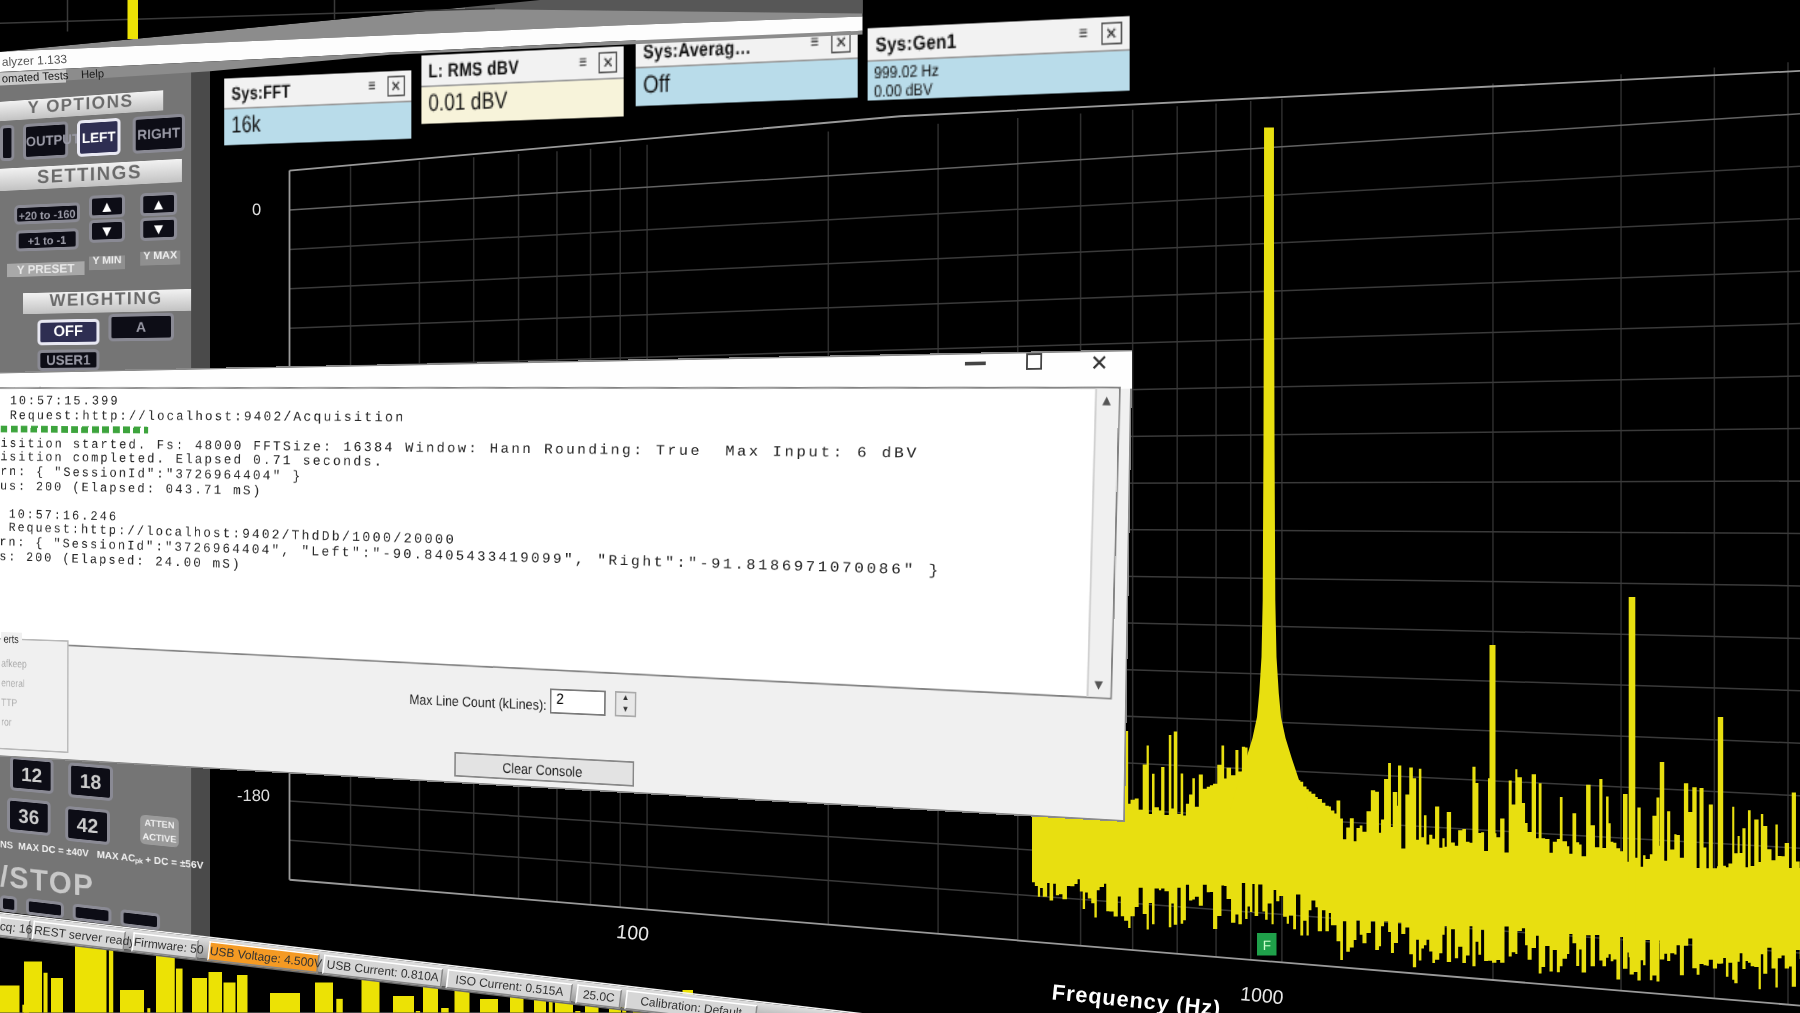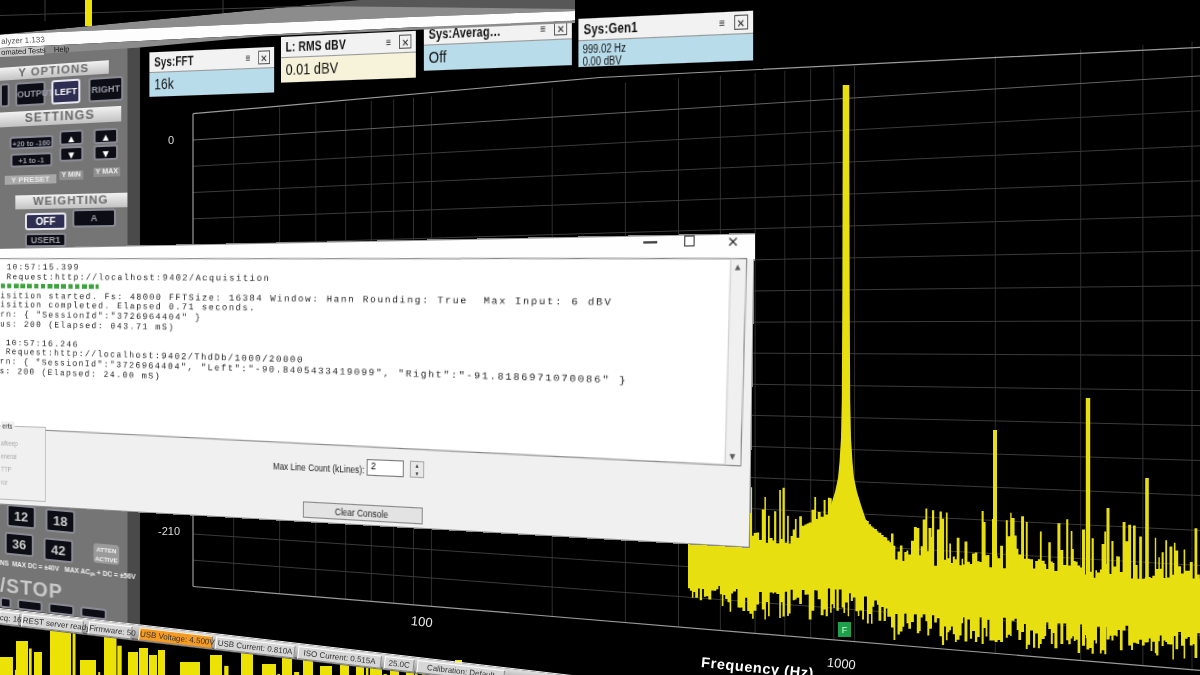--- a/index.html
+++ b/index.html
@@ -145,21 +145,21 @@
       <polyline points="193,113.7 600,77.5 1200,47.3" stroke="#9a9a9a" stroke-width="1.2" fill="none"></polyline>
       <line x1="193" y1="113.7" x2="193" y2="586.5" stroke="#9a9a9a" stroke-width="1.2"></line>
       <line x1="193" y1="586.5" x2="1200" y2="670.4" stroke="#9a9a9a" stroke-width="1.2"></line>
       <path d="M688.0,588.2 L688.0,523.2 L689.9,523.2 L689.9,588.2 Z M689.9,590.7 L689.9,524.5 L691.9,524.5 L691.9,590.7 Z M691.9,597.8 L691.9,494.4 L693.4,494.4 L693.4,597.8 Z M693.4,592.0 L693.4,539.0 L695.2,539.0 L695.2,592.0 Z M695.2,597.8 L695.2,514.7 L698.1,514.7 L698.1,597.8 Z M698.1,588.6 L698.1,518.7 L699.7,518.7 L699.7,588.6 Z M699.7,600.3 L699.7,523.1 L702.1,523.1 L702.1,600.3 Z M702.1,589.1 L702.1,534.4 L703.9,534.4 L703.9,589.1 Z M703.9,596.8 L703.9,498.8 L706.0,498.8 L706.0,596.8 Z M706.0,596.2 L706.0,540.9 L708.3,540.9 L708.3,596.2 Z M708.3,599.5 L708.3,496.4 L711.3,496.4 L711.3,599.5 Z M711.3,590.6 L711.3,496.0 L713.5,496.0 L713.5,590.6 Z M713.5,590.8 L713.5,502.4 L716.3,502.4 L716.3,590.8 Z M716.3,589.3 L716.3,536.4 L718.4,536.4 L718.4,589.3 Z M718.4,586.1 L718.4,544.6 L719.9,544.6 L719.9,586.1 Z M719.9,594.3 L719.9,529.0 L721.8,529.0 L721.8,594.3 Z M721.8,606.0 L721.8,495.4 L723.4,495.4 L723.4,606.0 Z M723.4,595.0 L723.4,529.8 L725.2,529.8 L725.2,595.0 Z M725.2,599.0 L725.2,542.3 L727.5,542.3 L727.5,599.0 Z M727.5,602.2 L727.5,488.0 L729.6,488.0 L729.6,602.2 Z M729.6,611.7 L729.6,505.8 L731.2,505.8 L731.2,611.7 Z M731.2,593.5 L731.2,510.2 L733.1,510.2 L733.1,593.5 Z M733.1,591.4 L733.1,538.0 L736.0,538.0 L736.0,591.4 Z M736.0,589.1 L736.0,542.0 L737.5,542.0 L737.5,589.1 Z M737.5,607.5 L737.5,538.1 L739.5,538.1 L739.5,607.5 Z M739.5,607.7 L739.5,510.9 L741.0,510.9 L741.0,607.7 Z M741.0,607.6 L741.0,510.0 L742.4,510.0 L742.4,607.6 Z M742.4,611.0 L742.4,531.8 L745.2,531.8 L745.2,611.0 Z M745.2,597.7 L745.2,485.9 L747.2,485.9 L747.2,597.7 Z M747.2,610.9 L747.2,510.5 L749.4,510.5 L749.4,610.9 Z M749.4,613.8 L749.4,487.3 L752.1,487.3 L752.1,613.8 Z M752.1,618.7 L752.1,535.8 L753.7,535.8 L753.7,618.7 Z M753.7,610.8 L753.7,533.1 L756.5,533.1 L756.5,610.8 Z M756.5,604.6 L756.5,532.4 L759.1,532.4 L759.1,604.6 Z M759.1,591.9 L759.1,539.9 L761.8,539.9 L761.8,591.9 Z M761.8,609.4 L761.8,509.6 L764.4,509.6 L764.4,609.4 Z M764.4,619.6 L764.4,497.0 L765.9,497.0 L765.9,619.6 Z M765.9,602.0 L765.9,542.7 L768.0,542.7 L768.0,602.0 Z M768.0,616.2 L768.0,515.8 L769.7,515.8 L769.7,616.2 Z M769.7,592.4 L769.7,538.1 L772.6,538.1 L772.6,592.4 Z M772.6,593.5 L772.6,540.4 L774.1,540.4 L774.1,593.5 Z M774.1,592.4 L774.1,511.3 L776.3,511.3 L776.3,592.4 Z M776.3,594.1 L776.3,543.3 L779.2,543.3 L779.2,594.1 Z M779.2,618.1 L779.2,490.0 L780.9,490.0 L780.9,618.1 Z M780.9,602.3 L780.9,539.0 L782.5,539.0 L782.5,602.3 Z M782.5,616.5 L782.5,487.7 L784.8,487.7 L784.8,616.5 Z M784.8,591.8 L784.8,542.7 L787.1,542.7 L787.1,591.8 Z M787.1,615.9 L787.1,515.7 L788.8,515.7 L788.8,615.9 Z M788.8,613.5 L788.8,543.6 L790.6,543.6 L790.6,613.5 Z M790.6,589.8 L790.6,535.9 L792.7,535.9 L792.7,589.8 Z M792.7,600.3 L792.7,529.6 L794.9,529.6 L794.9,600.3 Z M794.9,599.6 L794.9,518.9 L796.6,518.9 L796.6,599.6 Z M796.6,597.8 L796.6,537.8 L799.2,537.8 L799.2,597.8 Z M799.2,603.9 L799.2,516.3 L801.9,516.3 L801.9,603.9 Z M801.9,589.9 L801.9,525.8 L804.5,525.8 L804.5,589.9 Z M804.5,594.8 L804.5,524.5 L806.6,524.5 L806.6,594.8 Z M806.6,594.6 L806.6,523.5 L808.7,523.5 L808.7,594.6 Z M808.7,619.4 L808.7,522.5 L811.5,522.5 L811.5,619.4 Z M811.5,610.7 L811.5,509.8 L814.3,509.8 L814.3,610.7 Z M814.3,590.3 L814.3,497.0 L816.1,497.0 L816.1,590.3 Z M816.1,590.6 L816.1,519.0 L817.7,519.0 L817.7,590.6 Z M817.7,599.3 L817.7,511.9 L820.7,511.9 L820.7,599.3 Z M820.7,615.2 L820.7,516.8 L823.6,516.8 L823.6,615.2 Z M823.6,609.6 L823.6,500.0 L825.6,500.0 L825.6,609.6 Z M825.6,616.2 L825.6,514.4 L827.9,514.4 L827.9,616.2 Z M827.9,588.6 L827.9,497.8 L830.1,497.8 L830.1,588.6 Z M830.1,612.7 L830.1,498.3 L831.7,498.3 L831.7,612.7 Z M831.7,604.3 L831.7,511.5 L833.3,511.5 L833.3,604.3 Z M833.3,608.0 L833.3,510.7 L834.9,510.7 L834.9,608.0 Z M834.9,589.4 L834.9,509.9 L836.4,509.9 L836.4,589.4 Z M836.4,610.7 L836.4,509.2 L838.8,509.2 L838.8,610.7 Z M838.8,589.6 L838.8,508.1 L841.6,508.1 L841.6,589.6 Z M841.6,607.6 L841.6,506.7 L843.4,506.7 L843.4,607.6 Z M843.4,613.1 L843.4,505.8 L845.1,505.8 L845.1,613.1 Z M845.1,602.4 L845.1,505.0 L847.7,505.0 L847.7,602.4 Z M847.7,616.2 L847.7,501.7 L849.1,501.7 L849.1,616.2 Z M849.1,593.3 L849.1,507.3 L850.8,507.3 L850.8,593.3 Z M850.8,600.9 L850.8,508.8 L852.9,508.8 L852.9,600.9 Z M852.9,597.4 L852.9,510.6 L855.4,510.6 L855.4,597.4 Z M855.4,611.2 L855.4,512.7 L857.8,512.7 L857.8,611.2 Z M857.8,615.9 L857.8,514.8 L859.3,514.8 L859.3,615.9 Z M859.3,610.4 L859.3,516.1 L862.1,516.1 L862.1,610.4 Z M862.1,619.5 L862.1,518.5 L864.0,518.5 L864.0,619.5 Z M864.0,596.4 L864.0,520.1 L866.9,520.1 L866.9,596.4 Z M866.9,623.6 L866.9,521.1 L868.8,521.1 L868.8,623.6 Z M868.8,613.9 L868.8,524.3 L871.0,524.3 L871.0,613.9 Z M871.0,623.7 L871.0,526.2 L872.5,526.2 L872.5,623.7 Z M872.5,606.8 L872.5,527.6 L874.3,527.6 L874.3,606.8 Z M874.3,600.4 L874.3,529.1 L876.9,529.1 L876.9,600.4 Z M876.9,604.8 L876.9,531.3 L878.5,531.3 L878.5,604.8 Z M878.5,620.8 L878.5,532.7 L881.3,532.7 L881.3,620.8 Z M881.3,606.9 L881.3,535.1 L883.6,535.1 L883.6,606.9 Z M883.6,620.9 L883.6,537.1 L885.9,537.1 L885.9,620.9 Z M885.9,608.6 L885.9,537.6 L887.3,537.6 L887.3,608.6 Z M887.3,616.8 L887.3,540.4 L889.6,540.4 L889.6,616.8 Z M889.6,616.8 L889.6,542.3 L891.0,542.3 L891.0,616.8 Z M891.0,627.5 L891.0,533.6 L893.5,533.6 L893.5,627.5 Z M893.5,640.0 L893.5,545.7 L895.3,545.7 L895.3,640.0 Z M895.3,614.1 L895.3,559.5 L897.5,559.5 L897.5,614.1 Z M897.5,634.5 L897.5,551.6 L899.9,551.6 L899.9,634.5 Z M899.9,631.6 L899.9,545.5 L902.5,545.5 L902.5,631.6 Z M902.5,626.7 L902.5,560.9 L904.3,560.9 L904.3,626.7 Z M904.3,613.6 L904.3,552.0 L906.5,552.0 L906.5,613.6 Z M906.5,623.2 L906.5,550.4 L908.3,550.4 L908.3,623.2 Z M908.3,628.8 L908.3,554.5 L911.0,554.5 L911.0,628.8 Z M911.0,622.0 L911.0,540.8 L913.9,540.8 L913.9,622.0 Z M913.9,614.2 L913.9,526.9 L916.8,526.9 L916.8,614.2 Z M916.8,633.3 L916.8,527.9 L919.3,527.9 L919.3,633.3 Z M919.3,630.9 L919.3,555.2 L920.7,555.2 L920.7,630.9 Z M920.7,617.5 L920.7,546.3 L922.7,546.3 L922.7,617.5 Z M922.7,614.3 L922.7,519.4 L925.4,519.4 L925.4,614.3 Z M925.4,621.3 L925.4,508.6 L927.3,508.6 L927.3,621.3 Z M927.3,635.4 L927.3,551.3 L929.3,551.3 L929.3,635.4 Z M929.3,628.6 L929.3,537.1 L932.0,537.1 L932.0,628.6 Z M932.0,615.1 L932.0,510.3 L934.2,510.3 L934.2,615.1 Z M934.2,622.6 L934.2,565.7 L936.9,565.7 L936.9,622.6 Z M936.9,618.3 L936.9,529.6 L939.5,529.6 L939.5,618.3 Z M939.5,636.2 L939.5,511.6 L941.9,511.6 L941.9,636.2 Z M941.9,644.9 L941.9,518.8 L944.1,518.8 L944.1,644.9 Z M944.1,626.5 L944.1,559.8 L945.9,559.8 L945.9,626.5 Z M945.9,640.3 L945.9,512.5 L947.6,512.5 L947.6,640.3 Z M947.6,632.3 L947.6,558.2 L949.3,558.2 L949.3,632.3 Z M949.3,630.2 L949.3,543.5 L951.0,543.5 L951.0,630.2 Z M951.0,626.5 L951.0,563.0 L952.8,563.0 L952.8,626.5 Z M952.8,634.3 L952.8,556.5 L954.9,556.5 L954.9,634.3 Z M954.9,642.0 L954.9,559.2 L956.7,559.2 L956.7,642.0 Z M956.7,639.8 L956.7,537.7 L959.5,537.7 L959.5,639.8 Z M959.5,635.5 L959.5,565.2 L961.6,565.2 L961.6,635.5 Z M961.6,623.2 L961.6,558.8 L963.1,558.8 L963.1,623.2 Z M963.1,617.3 L963.1,564.5 L964.5,564.5 L964.5,617.3 Z M964.5,641.4 L964.5,541.4 L967.4,541.4 L967.4,641.4 Z M967.4,619.5 L967.4,561.7 L969.9,561.7 L969.9,619.5 Z M969.9,638.8 L969.9,563.9 L972.1,563.9 L972.1,638.8 Z M972.1,631.1 L972.1,553.5 L974.9,553.5 L974.9,631.1 Z M974.9,642.0 L974.9,552.6 L977.3,552.6 L977.3,642.0 Z M977.3,637.0 L977.3,561.2 L979.7,561.2 L979.7,637.0 Z M979.7,617.5 L979.7,561.9 L981.6,561.9 L981.6,617.5 Z M981.6,644.1 L981.6,511.1 L983.7,511.1 L983.7,644.1 Z M983.7,627.9 L983.7,522.0 L985.6,522.0 L985.6,627.9 Z M985.6,636.5 L985.6,555.3 L987.4,555.3 L987.4,636.5 Z M987.4,619.8 L987.4,554.9 L989.4,554.9 L989.4,619.8 Z M989.4,640.6 L989.4,567.3 L992.0,567.3 L992.0,640.6 Z M992.0,640.5 L992.0,518.9 L994.7,518.9 L994.7,640.5 Z M994.7,641.9 L994.7,555.5 L997.6,555.5 L997.6,641.9 Z M997.6,640.0 L997.6,558.2 L1000.1,558.2 L1000.1,640.0 Z M1000.1,641.9 L1000.1,545.7 L1003.0,545.7 L1003.0,641.9 Z M1003.0,617.7 L1003.0,568.3 L1005.8,568.3 L1005.8,617.7 Z M1005.8,637.7 L1005.8,520.3 L1007.8,520.3 L1007.8,637.7 Z M1007.8,634.8 L1007.8,536.3 L1010.2,536.3 L1010.2,634.8 Z M1010.2,636.0 L1010.2,512.8 L1011.6,512.8 L1011.6,636.0 Z M1011.6,620.7 L1011.6,518.1 L1014.6,518.1 L1014.6,620.7 Z M1014.6,618.8 L1014.6,535.4 L1016.7,535.4 L1016.7,618.8 Z M1016.7,630.1 L1016.7,548.7 L1018.4,548.7 L1018.4,630.1 Z M1018.4,639.9 L1018.4,554.6 L1021.1,554.6 L1021.1,639.9 Z M1021.1,632.0 L1021.1,516.2 L1024.0,516.2 L1024.0,632.0 Z M1024.0,623.9 L1024.0,558.8 L1025.8,558.8 L1025.8,623.9 Z M1025.8,649.0 L1025.8,522.1 L1027.7,522.1 L1027.7,649.0 Z M1027.7,644.7 L1027.7,558.8 L1030.1,558.8 L1030.1,644.7 Z M1030.1,630.6 L1030.1,559.3 L1033.0,559.3 L1033.0,630.6 Z M1033.0,647.7 L1033.0,568.5 L1035.2,568.5 L1035.2,647.7 Z M1035.2,633.4 L1035.2,561.1 L1037.9,561.1 L1037.9,633.4 Z M1037.9,648.2 L1037.9,559.3 L1039.9,559.3 L1039.9,648.2 Z M1039.9,644.1 L1039.9,531.4 L1041.7,531.4 L1041.7,644.1 Z M1041.7,639.1 L1041.7,560.8 L1044.7,560.8 L1044.7,639.1 Z M1044.7,636.0 L1044.7,564.1 L1046.2,564.1 L1046.2,636.0 Z M1046.2,622.6 L1046.2,569.1 L1048.3,569.1 L1048.3,622.6 Z M1048.3,628.9 L1048.3,542.2 L1050.8,542.2 L1050.8,628.9 Z M1050.8,644.0 L1050.8,561.5 L1052.8,561.5 L1052.8,644.0 Z M1052.8,633.0 L1052.8,563.0 L1054.4,563.0 L1054.4,633.0 Z M1054.4,648.3 L1054.4,570.9 L1057.4,570.9 L1057.4,648.3 Z M1057.4,623.5 L1057.4,523.2 L1060.4,523.2 L1060.4,623.5 Z M1060.4,644.1 L1060.4,550.1 L1063.3,550.1 L1063.3,644.1 Z M1063.3,623.4 L1063.3,564.9 L1066.2,564.9 L1066.2,623.4 Z M1066.2,640.3 L1066.2,519.3 L1068.3,519.3 L1068.3,640.3 Z M1068.3,644.2 L1068.3,565.4 L1070.7,565.4 L1070.7,644.2 Z M1070.7,638.5 L1070.7,531.0 L1072.4,531.0 L1072.4,638.5 Z M1072.4,636.2 L1072.4,548.9 L1073.8,548.9 L1073.8,636.2 Z M1073.8,640.9 L1073.8,561.1 L1075.6,561.1 L1075.6,640.9 Z M1075.6,639.7 L1075.6,561.8 L1077.6,561.8 L1077.6,639.7 Z M1077.6,653.0 L1077.6,565.5 L1080.1,565.5 L1080.1,653.0 Z M1080.1,624.6 L1080.1,567.5 L1082.0,567.5 L1082.0,624.6 Z M1082.0,645.8 L1082.0,529.4 L1085.0,529.4 L1085.0,645.8 Z M1085.0,635.0 L1085.0,574.5 L1086.4,574.5 L1086.4,635.0 Z M1086.4,649.6 L1086.4,561.7 L1089.2,561.7 L1089.2,649.6 Z M1089.2,648.0 L1089.2,571.8 L1091.6,571.8 L1091.6,648.0 Z M1091.6,653.7 L1091.6,538.3 L1093.8,538.3 L1093.8,653.7 Z M1093.8,640.2 L1093.8,577.8 L1095.4,577.8 L1095.4,640.2 Z M1095.4,643.5 L1095.4,570.2 L1097.0,570.2 L1097.0,643.5 Z M1097.0,626.7 L1097.0,572.6 L1099.9,572.6 L1099.9,626.7 Z M1099.9,653.5 L1099.9,569.5 L1101.6,569.5 L1101.6,653.5 Z M1101.6,650.3 L1101.6,543.9 L1104.3,543.9 L1104.3,650.3 Z M1104.3,654.3 L1104.3,531.6 L1106.3,531.6 L1106.3,654.3 Z M1106.3,627.0 L1106.3,563.9 L1107.8,563.9 L1107.8,627.0 Z M1107.8,638.8 L1107.8,573.3 L1109.4,573.3 L1109.4,638.8 Z M1109.4,635.8 L1109.4,573.9 L1111.4,573.9 L1111.4,635.8 Z M1111.4,640.6 L1111.4,540.9 L1113.5,540.9 L1113.5,640.6 Z M1113.5,635.5 L1113.5,566.4 L1116.2,566.4 L1116.2,635.5 Z M1116.2,636.4 L1116.2,556.2 L1117.7,556.2 L1117.7,636.4 Z M1117.7,630.1 L1117.7,556.6 L1119.9,556.6 L1119.9,630.1 Z M1119.9,650.2 L1119.9,571.9 L1122.6,571.9 L1122.6,650.2 Z M1122.6,630.5 L1122.6,522.1 L1125.5,522.1 L1125.5,630.5 Z M1125.5,625.7 L1125.5,541.3 L1128.2,541.3 L1128.2,625.7 Z M1128.2,645.5 L1128.2,524.8 L1131.1,524.8 L1131.1,645.5 Z M1131.1,649.9 L1131.1,578.6 L1133.0,578.6 L1133.0,649.9 Z M1133.0,642.7 L1133.0,525.4 L1135.7,525.4 L1135.7,642.7 Z M1135.7,643.5 L1135.7,565.0 L1137.6,565.0 L1137.6,643.5 Z M1137.6,643.9 L1137.6,578.8 L1139.2,578.8 L1139.2,643.9 Z M1139.2,639.8 L1139.2,536.4 L1141.9,536.4 L1141.9,639.8 Z M1141.9,645.6 L1141.9,578.8 L1144.7,578.8 L1144.7,645.6 Z M1144.7,642.3 L1144.7,577.5 L1147.7,577.5 L1147.7,642.3 Z M1147.7,638.6 L1147.7,577.1 L1150.6,577.1 L1150.6,638.6 Z M1150.6,651.1 L1150.6,578.1 L1152.3,578.1 L1152.3,651.1 Z M1152.3,641.8 L1152.3,575.7 L1154.8,575.7 L1154.8,641.8 Z M1154.8,653.2 L1154.8,537.8 L1156.2,537.8 L1156.2,653.2 Z M1156.2,655.5 L1156.2,568.9 L1158.4,568.9 L1158.4,655.5 Z M1158.4,641.2 L1158.4,557.3 L1159.8,557.3 L1159.8,641.2 Z M1159.8,635.5 L1159.8,568.7 L1161.6,568.7 L1161.6,635.5 Z M1161.6,646.0 L1161.6,552.2 L1163.7,552.2 L1163.7,646.0 Z M1163.7,640.6 L1163.7,578.1 L1165.3,578.1 L1165.3,640.6 Z M1165.3,641.9 L1165.3,540.2 L1167.1,540.2 L1167.1,641.9 Z M1167.1,644.2 L1167.1,577.4 L1169.5,577.4 L1169.5,644.2 Z M1169.5,644.6 L1169.5,546.4 L1172.4,546.4 L1172.4,644.6 Z M1172.4,659.5 L1172.4,574.7 L1173.9,574.7 L1173.9,659.5 Z M1173.9,636.1 L1173.9,542.7 L1175.5,542.7 L1175.5,636.1 Z M1175.5,649.2 L1175.5,550.6 L1178.2,550.6 L1178.2,649.2 Z M1178.2,631.9 L1178.2,566.2 L1181.0,566.2 L1181.0,631.9 Z M1181.0,645.7 L1181.0,573.5 L1183.6,573.5 L1183.6,645.7 Z M1183.6,658.4 L1183.6,549.6 L1185.2,549.6 L1185.2,658.4 Z M1185.2,638.8 L1185.2,570.7 L1187.7,570.7 L1187.7,638.8 Z M1187.7,637.0 L1187.7,570.8 L1189.8,570.8 L1189.8,637.0 Z M1189.8,645.6 L1189.8,562.0 L1192.7,562.0 L1192.7,645.6 Z M1192.7,644.3 L1192.7,578.6 L1194.5,578.6 L1194.5,644.3 Z M1194.5,657.9 L1194.5,528.3 L1197.3,528.3 L1197.3,657.9 Z M1197.3,633.3 L1197.3,574.4 L1199.8,574.4 L1199.8,633.3 Z M1199.8,639.4 L1199.8,578.6 L1202.4,578.6 L1202.4,639.4 Z M1202.4,632.1 L1202.4,560.1 L1204.2,560.1 L1204.2,632.1 Z M1204.2,655.8 L1204.2,527.8 L1205.9,527.8 L1205.9,655.8 Z M1205.9,658.8 L1205.9,536.8 L1207.5,536.8 L1207.5,658.8 Z M1207.5,656.2 L1207.5,576.7 L1210.0,576.7 L1210.0,656.2 Z M1210.0,633.6 L1210.0,568.3 L1212.7,568.3 L1212.7,633.6 Z" fill="#e8df10"></path>
       <path d="M820.0,560L820.0,540L826.0,520L831.0,505L835.0,492L838.0,478L839.5,462L841.0,438L841.8,400L842.3,300L842.7,150L842.7,85 L849.3,85L849.3,150L849.7,300L850.2,400L851.0,438L852.5,462L854.0,478L857.0,492L861.0,505L866.0,520L872.0,540L872.0,560 Z" fill="#e8df10"></path>
       <path d="M993.0,631.8 L993.0,430.0 L997.0,430.0 L997.0,631.8 Z M1085.8,638.2 L1085.8,398.0 L1090.2,398.0 L1090.2,638.2 Z M1145.2,642.3 L1145.2,478.0 L1148.8,478.0 L1148.8,642.3 Z M1106.5,639.6 L1106.5,508.0 L1109.5,508.0 L1109.5,639.6 Z M928.5,628.5 L928.5,528.0 L931.5,528.0 L931.5,628.5 Z" fill="#e8df10"></path>
       <rect x="838" y="622" width="13" height="15" fill="#1fa04a"></rect>
       <text x="844.5" y="633" font-size="9" fill="#cfc" text-anchor="middle" font-family="Liberation Sans,sans-serif">F</text>
     </svg>
     <div class="abs" style="left:168px;top:134px;color:#ddd;font-size:11px">0</div>
-    <div class="abs" style="left:158px;top:525px;color:#ddd;font-size:11px">-210</div>
+    <div class="abs" style="left:158px;top:525px;color:#ddd;font-size:11px">-180</div>
     <div class="piece" id="panel" style="left:0;top:0;width:140px;height:660px;transform:matrix3d(0.9525043,-0.0904361,0.0000000,-0.0003393,-0.0000000,0.9919065,0.0000000,-0.0000000,0.0000000,0.0000000,1.0000000,0.0000000,0.0000000,0.4532374,0.0000000,1.0000000)">
       <div class="abs" style="left:0;top:56px;width:128px;height:556px;background:#757575"></div>
       <div class="abs" style="left:128px;top:56px;width:12px;height:556px;background:#4a4a4a"></div>
       <div class="phead" style="left:0;top:68px;width:110px;height:13px;font-size:11.5px;letter-spacing:1px">Y OPTIONS</div>
       <div class="pbtn" style="left:0px;top:84px;width:10px;height:24px;font-size:9px;line-height:20px"></div>
       <div class="pbtn" style="left:16px;top:84px;width:31px;height:24px;font-size:9px;line-height:20px">OUTPUT</div>
       <div class="pbtn sel" style="left:53px;top:84px;width:29px;height:24px;font-size:9px;line-height:20px">LEFT</div>
       <div class="pbtn" style="left:90px;top:84px;width:34px;height:24px;font-size:9px;line-height:20px">RIGHT</div>
       <div class="phead" style="left:0;top:113px;width:122px;height:15px;font-size:12.5px;letter-spacing:1px">SETTINGS</div>
       <div class="pbtn" style="left:10px;top:138px;width:45px;height:13px;font-size:7.5px;line-height:11px">+20 to -160</div>

